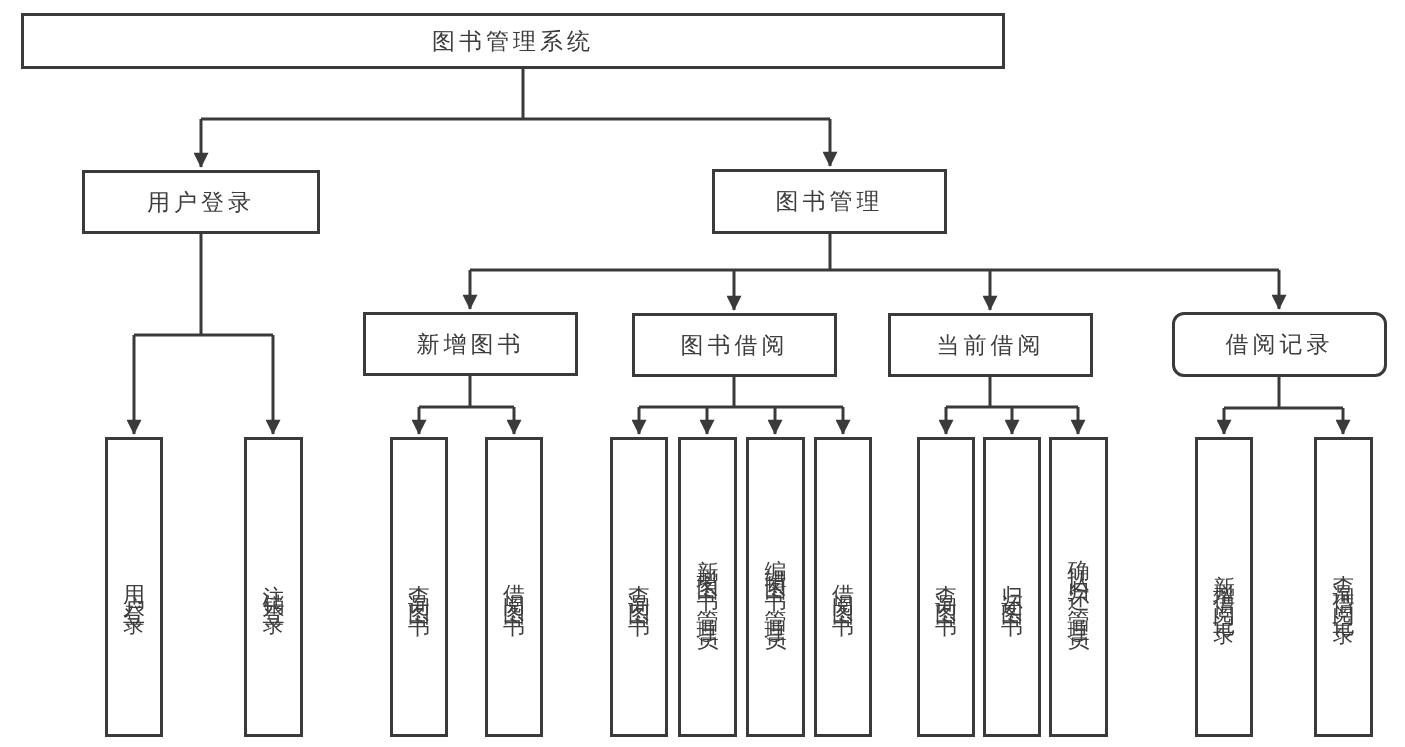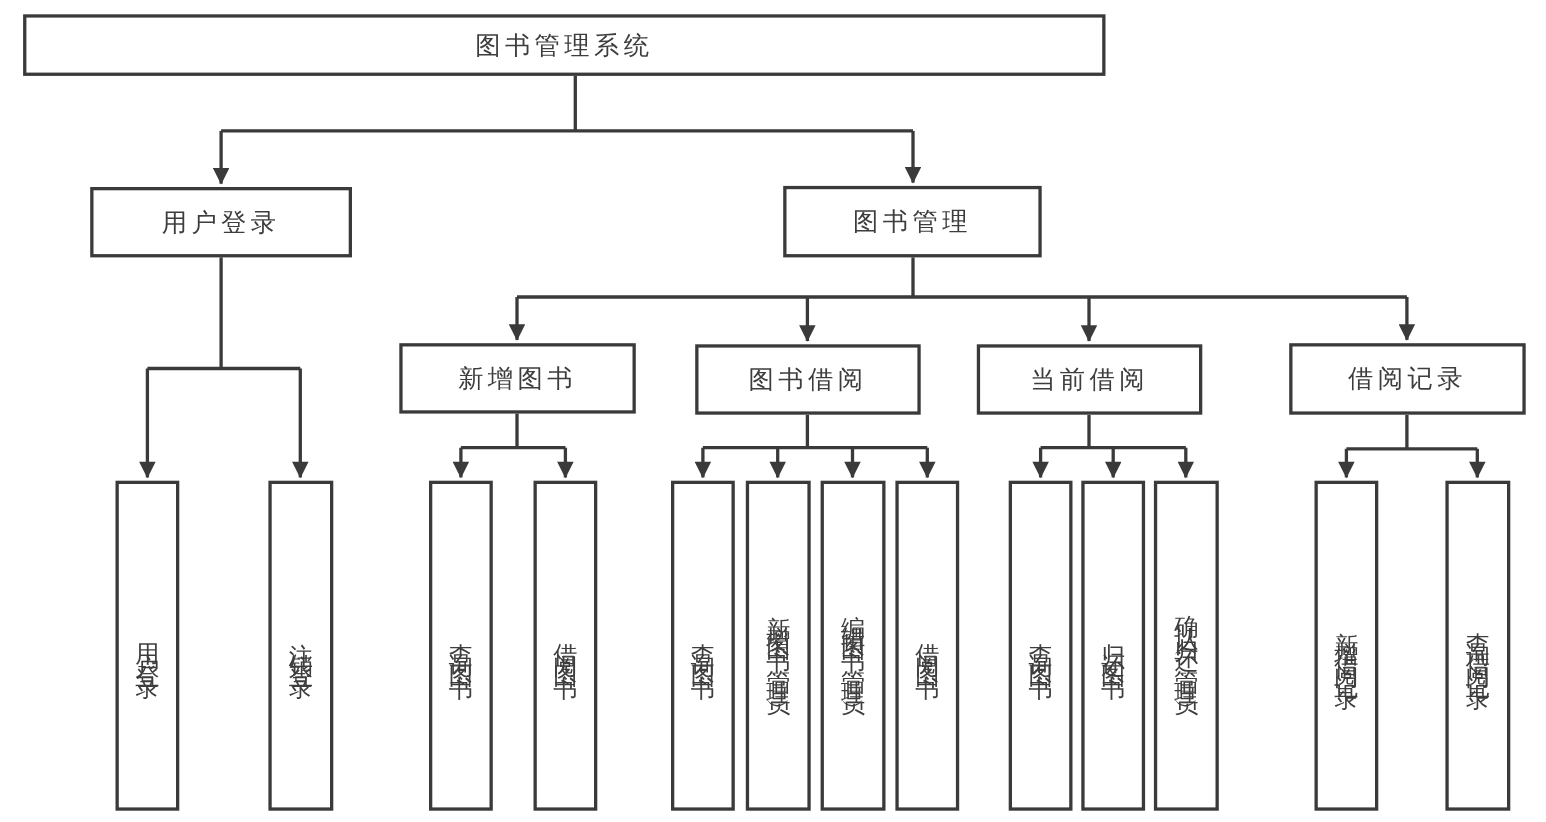--- a/index.html
+++ b/index.html
@@ -115,21 +115,21 @@
 
   <div class="node h" style="left:363px; top:312px; width:215px; height:64px;">
     <span>新增图书</span>
   </div>
   <div class="node h" style="left:632px; top:313px; width:205px; height:64px;">
     <span>图书借阅</span>
   </div>
   <div class="node h" style="left:888px; top:313px; width:205px; height:64px;">
     <span>当前借阅</span>
   </div>
-  <div class="node h" style="left:1172px; top:312px; width:215px; height:65px;">
+  <div class="node h" style="left:1172px; top:312px; width:215px; height:65px;border-radius:12px;">
     <span>借阅记录</span>
   </div>
 
   <div class="node v" style="left:105px; top:437px; width:58px; height:300px;">
     <span>用户登录</span>
   </div>
   <div class="node v" style="left:244px; top:437px; width:59px; height:300px;">
     <span>注销登录</span>
   </div>
 

